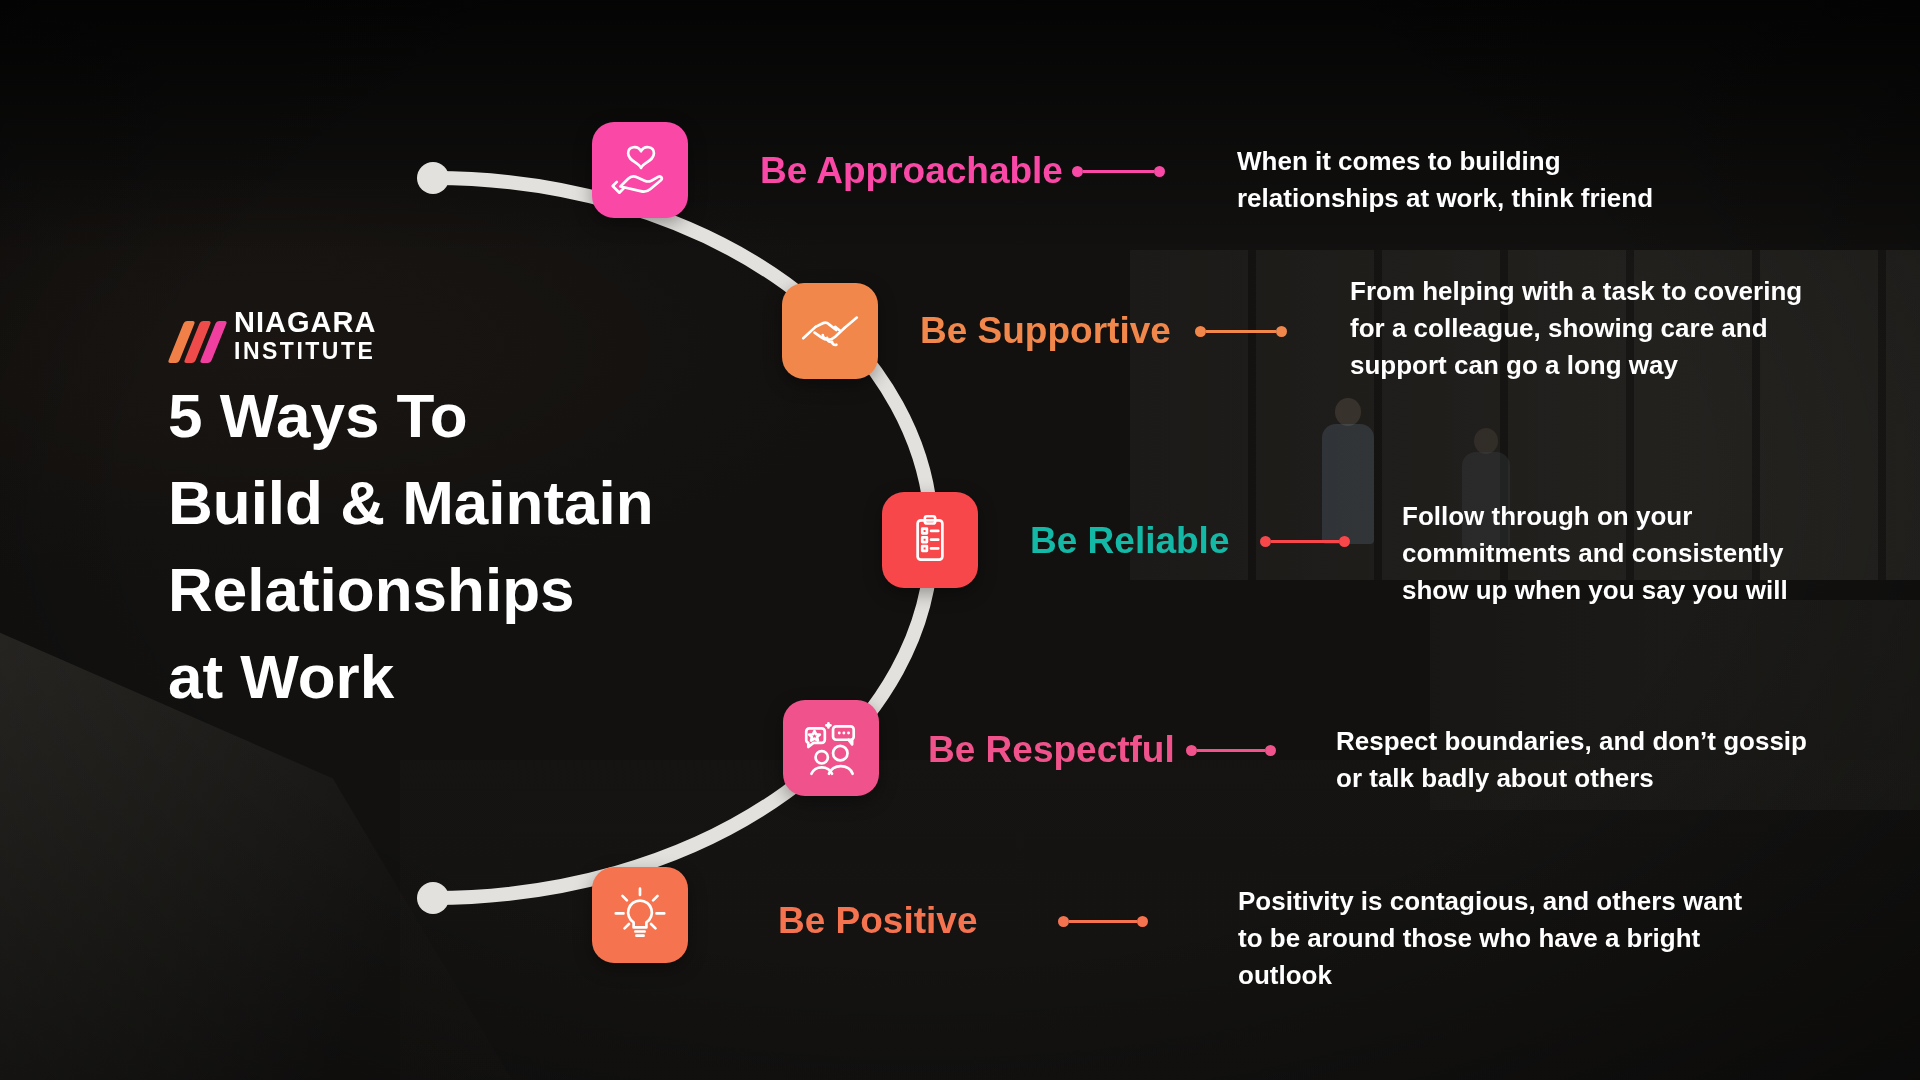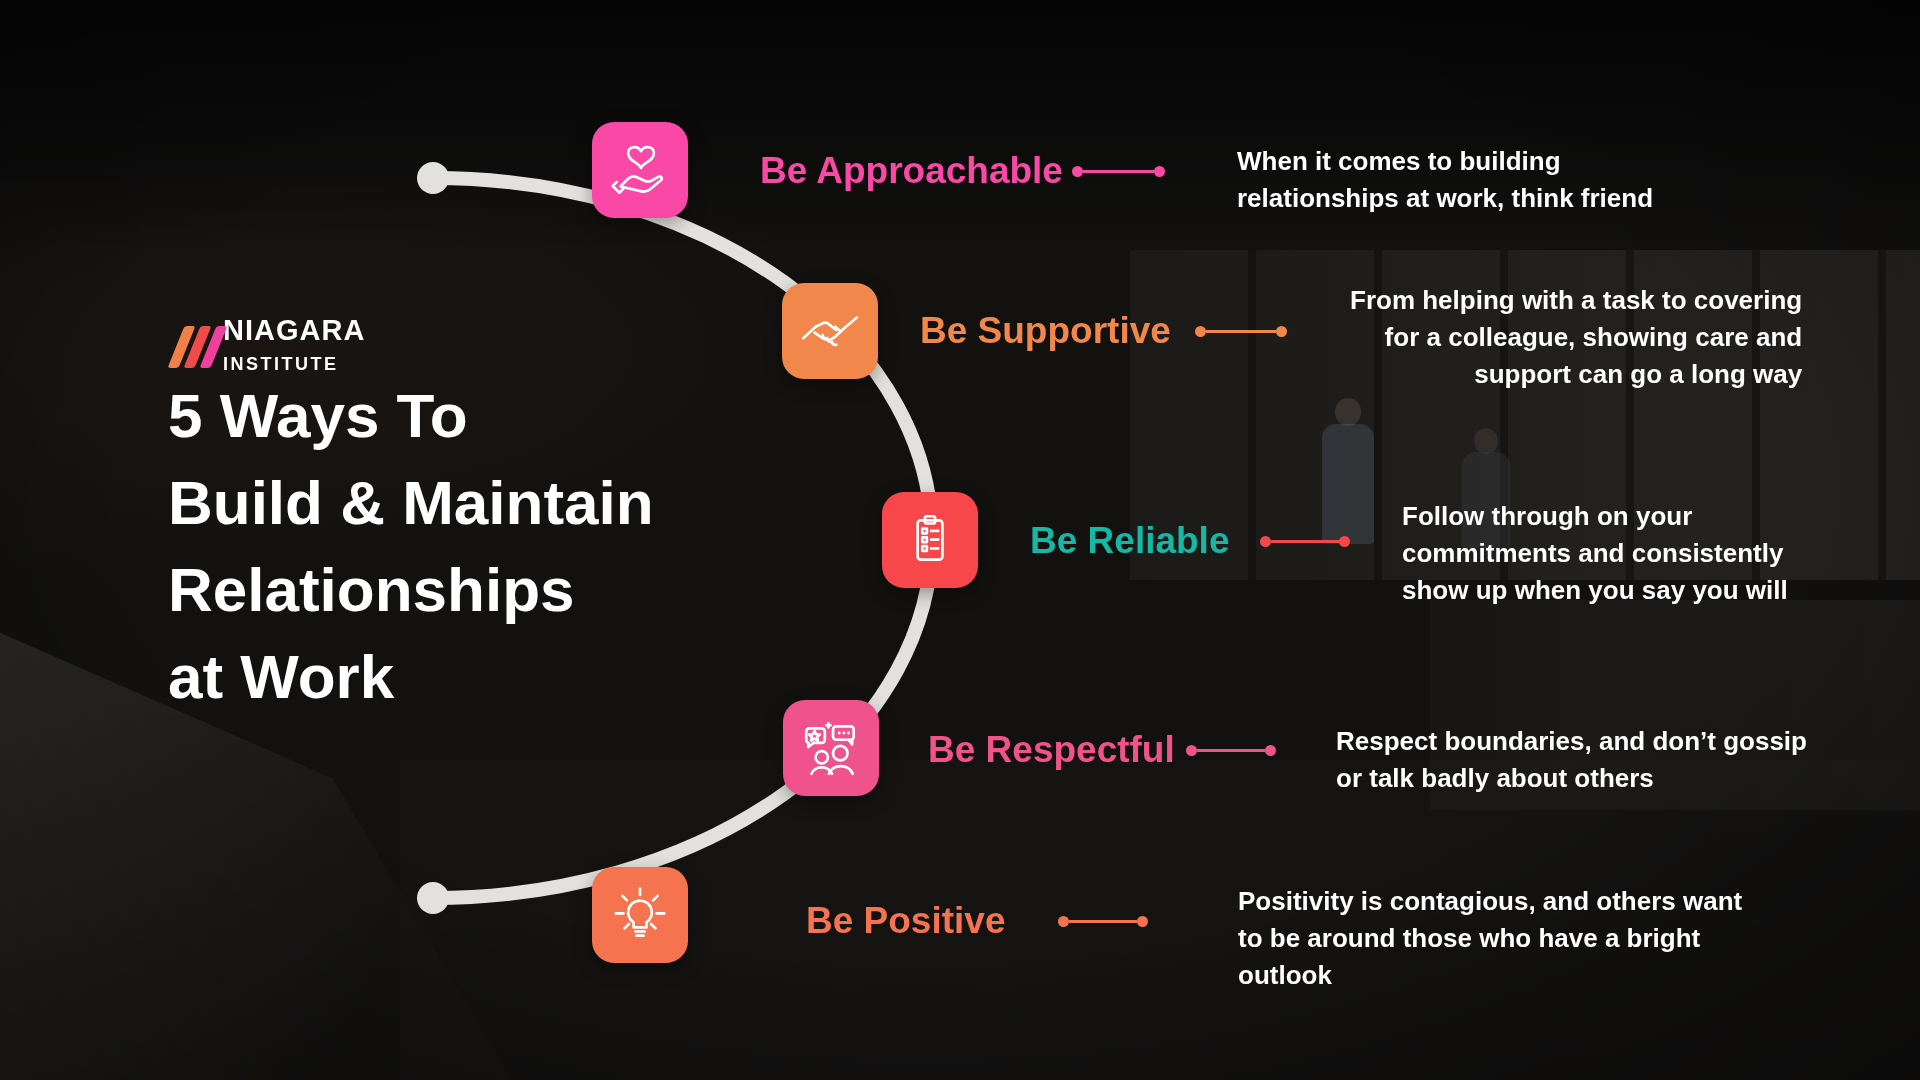--- a/index.html
+++ b/index.html
@@ -30,29 +30,29 @@
   .person .torso{position:absolute;left:0;border-radius:14px 14px 4px 4px;}
   .person-1{left:1322px;top:398px;width:52px;height:150px;}
   .person-1 .head{width:26px;height:28px;background:rgba(120,100,85,0.30);}
   .person-1 .torso{top:26px;width:52px;height:120px;background:rgba(115,135,160,0.22);}
   .person-2{left:1462px;top:428px;width:48px;height:120px;}
   .person-2 .head{width:24px;height:26px;background:rgba(110,95,80,0.22);}
   .person-2 .torso{top:24px;width:48px;height:96px;background:rgba(70,75,85,0.25);}
   .bg-vignette{left:0;top:0;width:1920px;height:1080px;
     background:radial-gradient(ellipse at 48% 45%, rgba(0,0,0,0) 55%, rgba(0,0,0,0.45) 100%);}
   
-  .logo{position:absolute;left:176px;top:316px;display:flex;align-items:center;gap:4px;}
+  .logo{position:absolute;left:176px;top:308px;display:flex;align-items:flex-end;gap:15px;}
   .logo-slashes{display:flex;gap:5px;margin-top:4px;}
   .logo-slash{width:11px;height:42px;border-radius:3px;transform:skewX(-22deg);}
   .slash-orange{background:#F08048;}
   .slash-red{background:#EF4B4B;}
   .slash-pink{background:#F03F9E;}
   .logo-text{color:#FFFFFF;line-height:1;}
   .logo-line1{font-size:29px;font-weight:700;letter-spacing:1px;}
-  .logo-line2{font-size:18px;font-weight:700;letter-spacing:2.5px;margin-top:10px;}
+  .logo-line2{font-size:23px;font-weight:700;letter-spacing:2.5px;margin-top:3px;}
   
   .title{position:absolute;left:168px;top:372px;color:#FFFFFF;
     font-size:62px;font-weight:700;line-height:87px;white-space:pre-line;}
   
   .arc-svg{position:absolute;left:0;top:0;}
   
   .sq{position:absolute;width:96px;height:96px;border-radius:22px;
     display:flex;align-items:center;justify-content:center;
     box-shadow:0 6px 18px rgba(0,0,0,0.35);}
   .sq svg{width:66px;height:66px;stroke:#FFFFFF;fill:none;
@@ -61,40 +61,40 @@
   .sq-2{left:782px;top:283px;background:#F1874B;}
   .sq-3{left:882px;top:492px;background:#F8474B;}
   .sq-4{left:783px;top:700px;background:#F0538B;}
   .sq-5{left:592px;top:867px;background:#F5734F;}
   
   .step-label{position:absolute;font-size:37px;font-weight:700;line-height:44px;}
   .lbl-1{left:760px;top:149px;color:#FA48A6;}
   .lbl-2{left:920px;top:309px;color:#F1874B;}
   .lbl-3{left:1030px;top:519px;color:#14b8a6;}
   .lbl-4{left:928px;top:728px;color:#F0538B;}
-  .lbl-5{left:778px;top:899px;color:#F5734F;margin-left:28px;}
+  .lbl-5{left:778px;top:899px;color:#F5734F;}
   
   .connector{position:absolute;height:12px;display:flex;align-items:center;}
   .connector .dot{width:11px;height:11px;border-radius:50%;}
   .connector .line{flex:1;height:3px;}
   .conn-1{left:1072px;top:165px;width:93px;}
   .conn-1 .dot,.conn-1 .line{background:#FA48A6;}
   .conn-2{left:1195px;top:325px;width:92px;}
   .conn-2 .dot,.conn-2 .line{background:#F1874B;}
   .conn-3{left:1260px;top:535px;width:90px;}
   .conn-3 .dot,.conn-3 .line{background:#F8474B;}
   .conn-4{left:1186px;top:744px;width:90px;}
   .conn-4 .dot,.conn-4 .line{background:#F0538B;}
   .conn-5{left:1058px;top:915px;width:90px;}
   .conn-5 .dot,.conn-5 .line{background:#F5734F;}
   
   .desc{position:absolute;color:#FFFFFF;font-size:26px;font-weight:700;
     line-height:37px;white-space:pre-line;margin-top:12px;}
   .desc-1{left:1237px;top:131px;}
-  .desc-2{left:1350px;top:270px;text-align:right;}
+  .desc-2{left:1350px;top:261px;}
   .desc-3{left:1402px;top:486px;}
   .desc-4{left:1336px;top:711px;}
   .desc-5{left:1238px;top:871px;}
 </style>
 </head>
 <body>
 
 <div class="stage">
 
   <div class="bg-layer bg-warm"></div>

